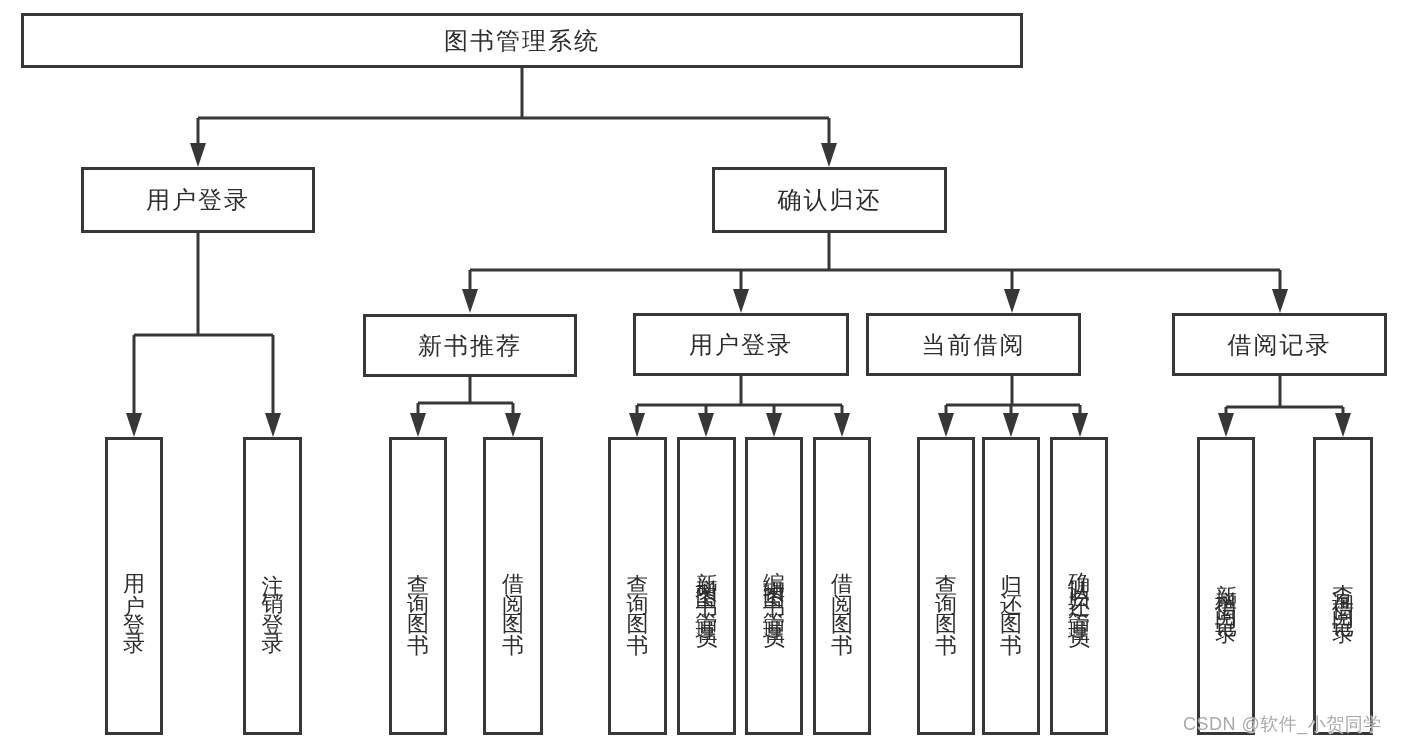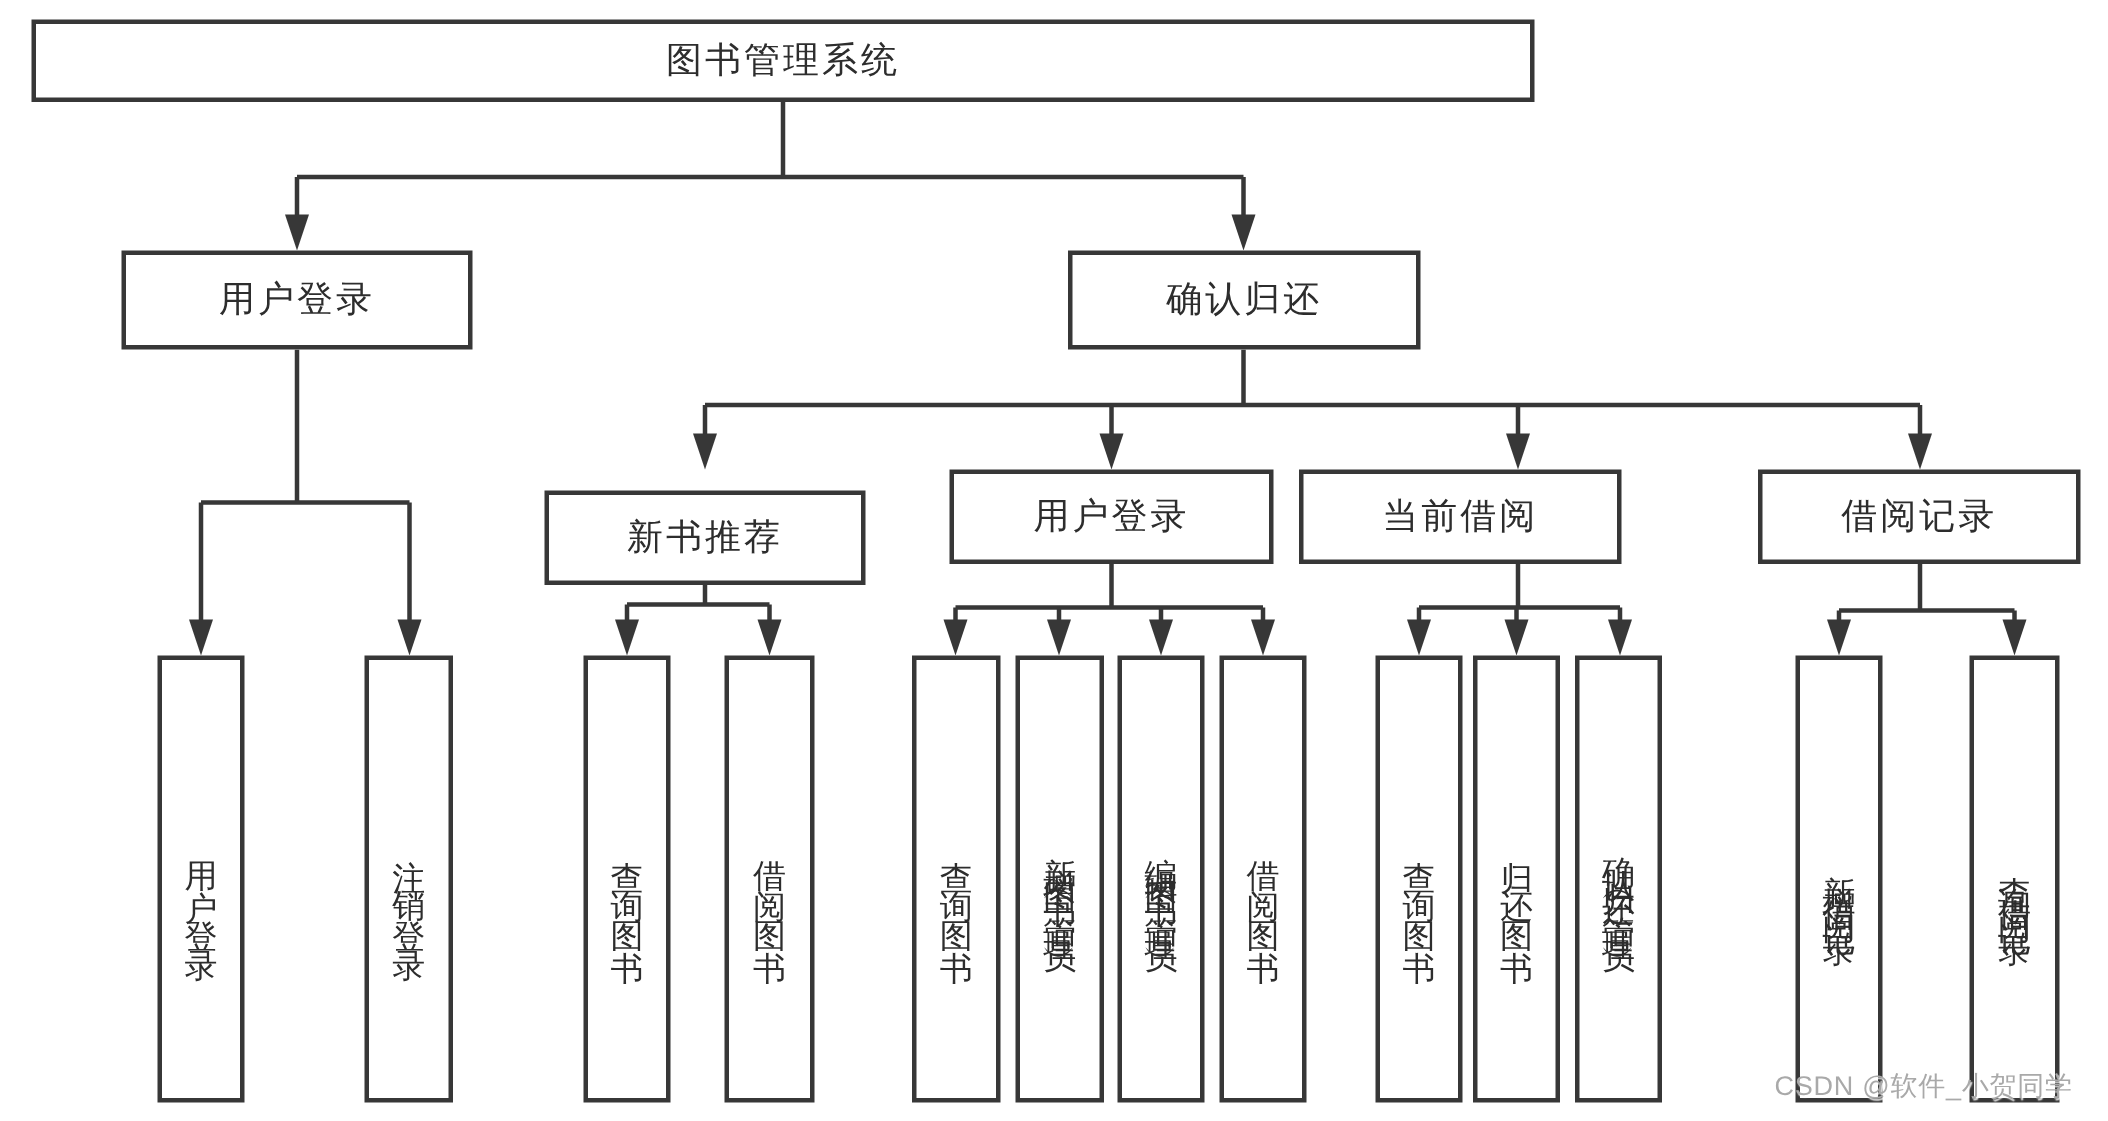--- a/index.html
+++ b/index.html
@@ -76,21 +76,21 @@
       <polygon points="1218,413 1234,413 1226,437"></polygon>
       <polygon points="1335,413 1351,413 1343,437"></polygon>
     </g>
   </svg>
 
   <div class="node h-node" style="left:21px;top:13px;width:1002px;height:55px">图书管理系统</div>
 
   <div class="node h-node" style="left:81px;top:167px;width:234px;height:66px">用户登录</div>
   <div class="node h-node" style="left:712px;top:167px;width:235px;height:66px">确认归还</div>
 
-  <div class="node h-node" style="left:363px;top:327px;width:214px;height:63px">新书推荐</div>
+  <div class="node h-node" style="left:363px;top:314px;width:214px;height:63px">新书推荐</div>
   <div class="node h-node" style="left:633px;top:313px;width:216px;height:63px">用户登录</div>
   <div class="node h-node" style="left:866px;top:313px;width:215px;height:63px">当前借阅</div>
   <div class="node h-node" style="left:1172px;top:313px;width:215px;height:63px">借阅记录</div>
 
   <div class="node leaf sp-wide" style="left:105px;top:437px;width:58px;height:298px">用户登录</div>
   <div class="node leaf sp-wide" style="left:243px;top:437px;width:59px;height:298px">注销登录</div>
 
   <div class="node leaf sp-wide" style="left:389px;top:437px;width:58px;height:298px">查询图书</div>
   <div class="node leaf sp-wide" style="left:483px;top:437px;width:60px;height:298px">借阅图书</div>
 

